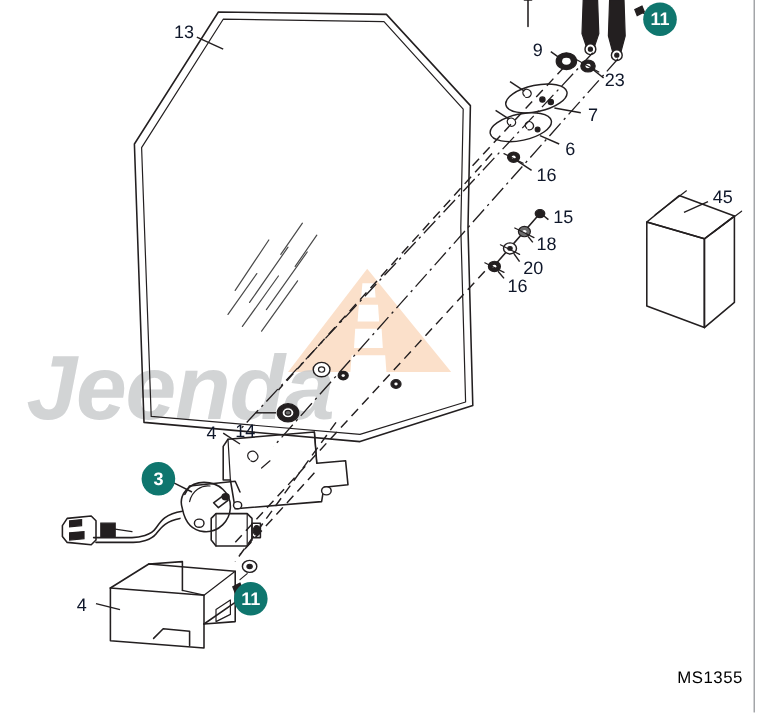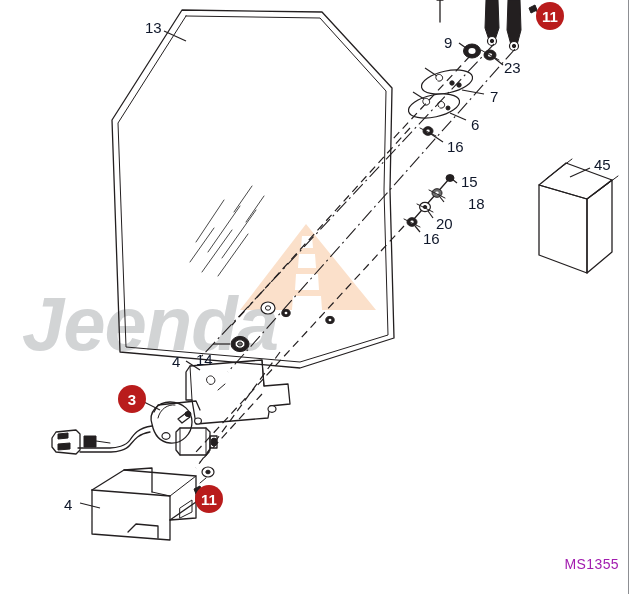--- a/index.html
+++ b/index.html
@@ -22,21 +22,21 @@
     left: 0;
     top: 0;
     width: 643px;
     height: 594px;
   }
   .callout {
     position: absolute;
     width: 28px;
     height: 28px;
     border-radius: 50%;
-    background: #b91c1c;
+    background: #0f766e;
     color: #ffffff;
     font-weight: bold;
     font-size: 15px;
     font-family: "Liberation Sans", sans-serif;
     display: flex;
     align-items: center;
     justify-content: center;
     line-height: 1;
     box-sizing: border-box;
   }
@@ -46,21 +46,21 @@
     font-weight: normal;
     font-size: 15px;
     font-family: "Liberation Sans", sans-serif;
     line-height: 1;
     white-space: nowrap;
   }
   #drawing-ref {
     position: absolute;
     right: 24px;
     bottom: 22px;
-    color: #a21caf;
+    color: #000000;
     font-size: 14px;
     font-family: "Liberation Sans", sans-serif;
     letter-spacing: 0.4px;
     white-space: nowrap;
   }
   #watermark-text {
     position: absolute;
     left: 22px;
     top: 286px;
     font-family: "Liberation Sans", sans-serif;
@@ -323,21 +323,21 @@
   </svg>
 
   <div class="partnum" style="left:145px; top:20px;">13</div>
   <div class="partnum" style="left:444px; top:35px;">9</div>
   <div class="partnum" style="left:504px; top:60px;">23</div>
   <div class="partnum" style="left:490px; top:89px;">7</div>
   <div class="partnum" style="left:471px; top:117px;">6</div>
   <div class="partnum" style="left:447px; top:139px;">16</div>
   <div class="partnum" style="left:594px; top:157px;">45</div>
   <div class="partnum" style="left:461px; top:174px;text-align:center;">15</div>
-  <div class="partnum" style="left:468px; top:196px;">18</div>
+  <div class="partnum" style="left:447px; top:196px;">18</div>
   <div class="partnum" style="left:436px; top:216px;">20</div>
   <div class="partnum" style="left:423px; top:231px;">16</div>
   <div class="partnum" style="left:196px; top:340px;margin-top:12px;">14</div>
   <div class="partnum" style="left:172px; top:354px;">4</div>
   <div class="partnum" style="left:64px;  top:497px;">4</div>
 
   <div class="callout" style="left:536px; top:2px;">11</div>
   <div class="callout" style="left:118px; top:385px;">3</div>
   <div class="callout" style="left:195px; top:485px;">11</div>
 

